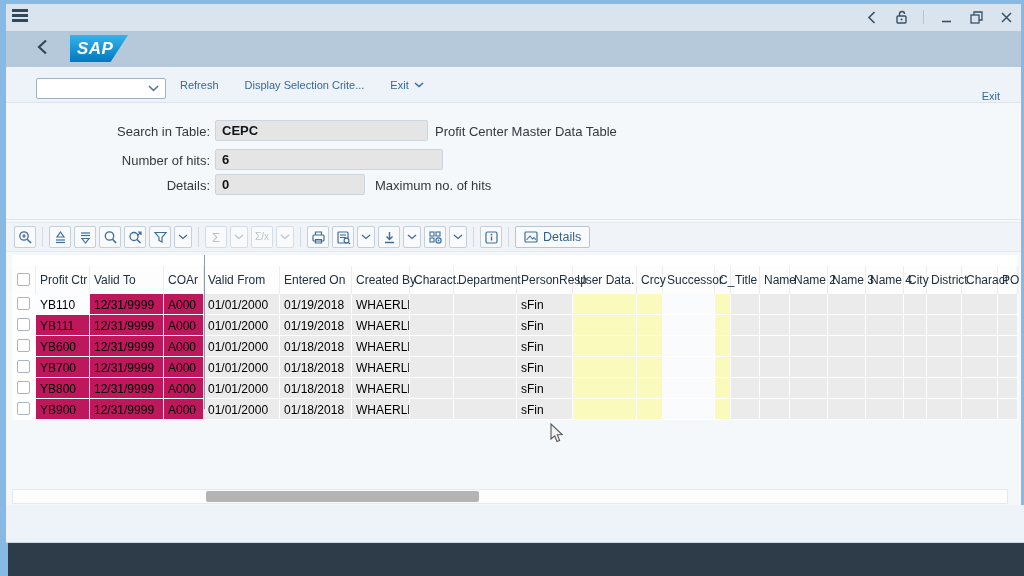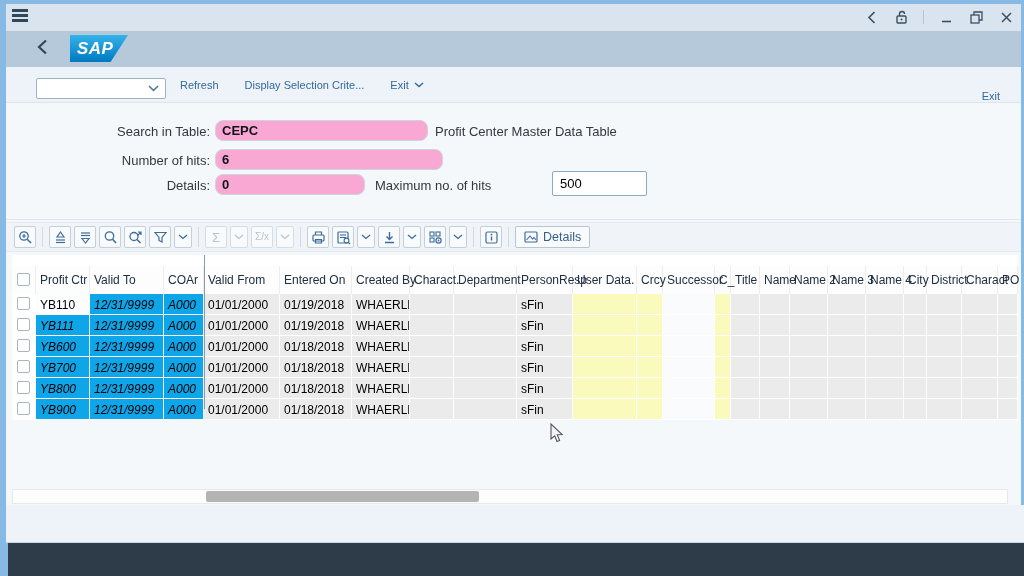--- a/index.html
+++ b/index.html
@@ -36,21 +36,21 @@
 
   
   .combo { left:36px; top:78px; width:130px; height:21px; background:#fff; border:1px solid #9fb1c2; border-radius:2px;
            display:flex; align-items:center; justify-content:flex-end; padding-right:6px; cursor:pointer; }
   .action-links { left:180px; top:67px; height:35px; display:flex; align-items:center; gap:26px; }
   .alink { color:#33689b; font-size:11px; cursor:pointer; white-space:nowrap; display:flex; align-items:center; gap:5px; }
   .exit-link { right:24px; top:67px; height:35px; display:flex; align-items:flex-end; }
 
   
   .flabel { color:#32383e; font-size:13px; text-align:right; }
-  .ffield { background:#f9a8d4; border:1px solid #ccd5de; border-radius:8px; font-size:13px; font-weight:bold;
+  .ffield { background:#e5e5e5; border:1px solid #ccd5de; border-radius:2px; font-size:13px; font-weight:bold;
             color:#101418; padding:2px 6px; }
   .fdesc  { color:#32383e; font-size:13px; }
   .finput { background:#ffffff; border:1px solid #8fa9c0; border-radius:2px; font-size:13px; color:#000;
             padding:3px 7px; font-family:"Liberation Sans",sans-serif; }
 
   
   .tbtn { height:22px; min-width:22px; background:#f8fafc; border:1px solid #c3cfd9; border-radius:2px;
           display:flex; align-items:center; justify-content:center; margin-right:3px; cursor:pointer; color:#3e6d9c; }
   .tbtn.chev { min-width:18px; }
   .tbtn.disabled { color:#b9c3cc; border-color:#d5dde4; cursor:default; }
@@ -62,21 +62,21 @@
   
   .hdr-row { display:flex; height:28px; background:#fdfdfe;margin-top:11px; }
   .hdr-cell { font-size:12px; color:#20303f; padding:7px 0 0 4px; white-space:nowrap; overflow:visible;
               border-right:1px solid #ededed; cursor:pointer; }
   .sel-cell { width:24px; flex:none; border-right:1px solid #ededed; }
   .cbox { width:13px; height:13px; background:#fff; border:1px solid #a8b4bf; border-radius:2px; margin:7px 0 0 5px; cursor:pointer; }
   .row { display:flex; height:21px; }
   .row .cbox { margin-top:3px; }
   .cell { font-size:12px; color:#000; padding:4px 0 0 4px; white-space:nowrap; overflow:hidden;
           border-right:1px solid rgba(255,255,255,0.9); border-bottom:1px solid #fff; cursor:default; }
-  .bg-key    { background:#0ea5e9;font-style:italic; }
+  .bg-key    { background:#be185d; }
   .bg-data   { background:#ebebeb; }
   .bg-yellow { background:#fbfabd; }
   .bg-white  { background:#fafbfc; }
   .bg-focus  { background:#fcfdfe; }
   .freeze-line { left:204px; top:255px; width:1px; height:154px; background:#8d99a4; }
 
   
   .hscroll { left:12px; top:489px; width:996px; height:15px; background:#fdfdfd; border:1px solid #e9e9e9; }
   .hthumb  { position:absolute; left:193px; top:1px; width:273px; height:11px; background:#b4b4b4; border-radius:2px; cursor:pointer; }
 
@@ -159,21 +159,20 @@
   <div class="abs flabel" style="left:60px; top:124px; width:150px;">Search in Table:</div>
   <div class="abs ffield" style="left:215px; top:120px; width:213px; height:21px;">CEPC</div>
   <div class="abs fdesc" style="left:435px; top:124px;">Profit Center Master Data Table</div>
 
   <div class="abs flabel" style="left:60px; top:153px; width:150px;">Number of hits:</div>
   <div class="abs ffield" style="left:215px; top:149px; width:228px; height:21px;">6</div>
 
   <div class="abs flabel" style="left:60px; top:178px; width:150px;">Details:</div>
   <div class="abs ffield" style="left:215px; top:174px; width:150px; height:21px;">0</div>
   <div class="abs fdesc" style="left:375px; top:178px;">Maximum no. of hits</div>
-  <input class="abs finput" style="left: 552px; top: 171px; width: 95px; height: 25px;" value="500">
 
   <div class="abs split-line"></div>
 
   <div class="abs tb-strip">
     <div class="tbtn">
       <svg width="15" height="15" viewBox="0 0 15 15">
           <circle cx="6" cy="6" r="4.2" fill="none" stroke="currentColor" stroke-width="1.3"></circle>
           <line x1="9.2" y1="9.2" x2="13" y2="13" stroke="currentColor" stroke-width="1.6"></line>
           <path d="M6 4 v4 M4 6 h4" stroke="currentColor" stroke-width="1.2"></path>
         </svg>

